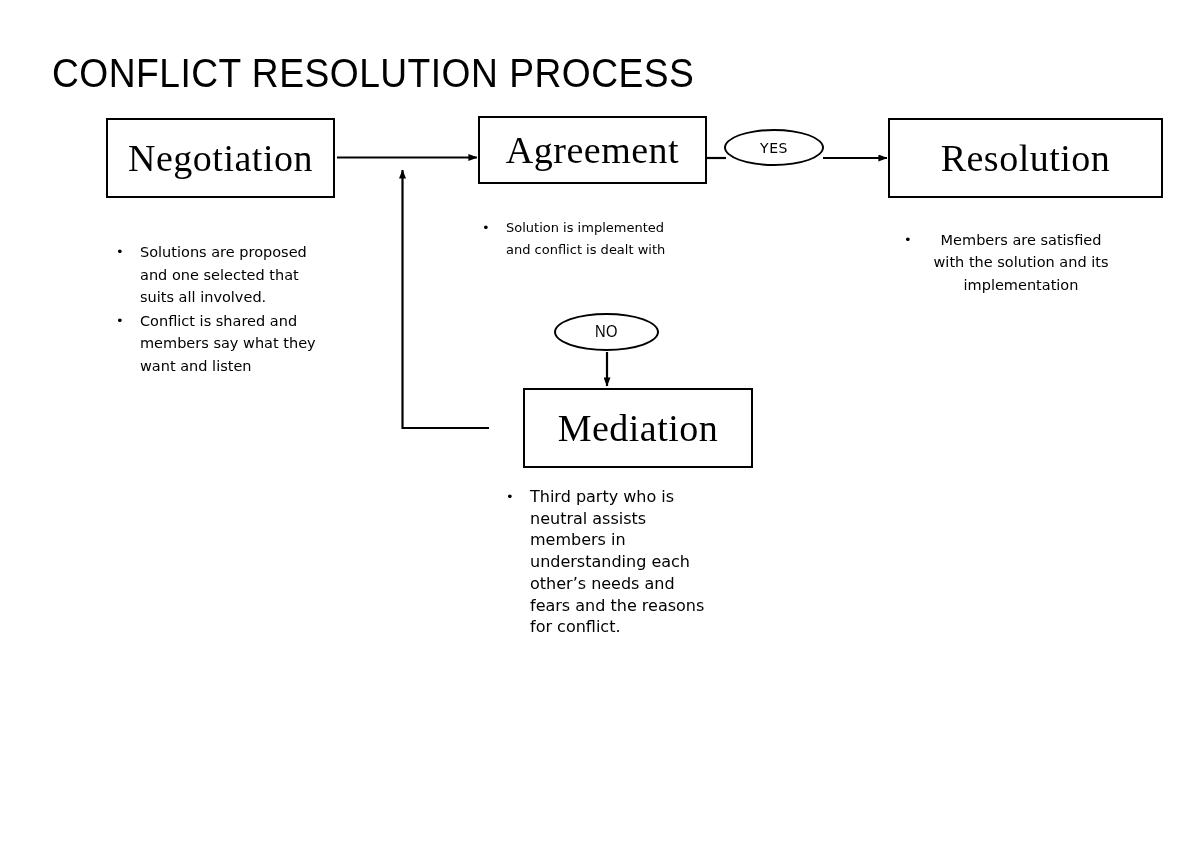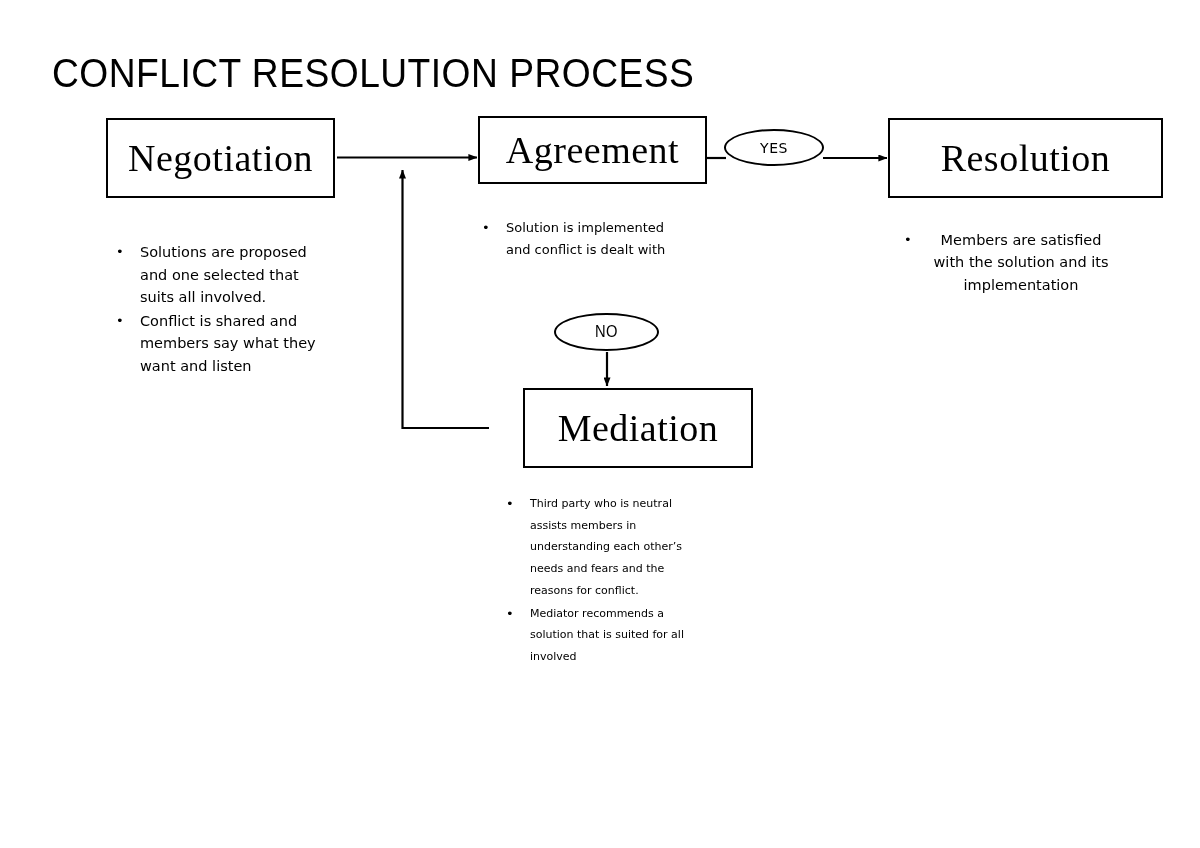--- a/index.html
+++ b/index.html
@@ -123,21 +123,21 @@
   #bullets-agreement {
     left: 480px; top: 217px; width: 190px;
     font-size: 13px; line-height: 21.6px;
   }
   #bullets-resolution {
     left: 902px; top: 229px; width: 212px;
     font-size: 14.5px; line-height: 22.4px; text-align: center;
   }
   #bullets-mediation {
     left: 504px; top: 486px; width: 206px;
-    font-size: 11px; line-height: 21.7px; margin-top: 7px;
+    font-size: 16px; line-height: 21.7px;
   }
 </style>
 </head>
 <body>
 
 <svg id="canvas" viewBox="0 0 1200 848" width="1200" height="848" xmlns="http://www.w3.org/2000/svg">
   <defs>
     <marker id="arrowhead" markerWidth="9" markerHeight="7" refX="8.6" refY="3.5" orient="auto" markerUnits="userSpaceOnUse">
       <polygon points="0 0, 9 3.5, 0 7" fill="#000000"></polygon>
     </marker>
@@ -202,14 +202,13 @@
 <ul class="bullets" id="bullets-agreement">
   <li>Solution is implemented and conflict is dealt with</li>
 </ul>
 
 <ul class="bullets" id="bullets-resolution">
   <li>Members are satisfied with the solution and its implementation</li>
 </ul>
 
 <ul class="bullets" id="bullets-mediation">
   <li>Third party who is neutral assists members in understanding each other’s needs and fears and the reasons for conflict.</li>
-  <li>Mediator recommends a solution that is suited for all involved</li>
 </ul>
 
 </body></html>

